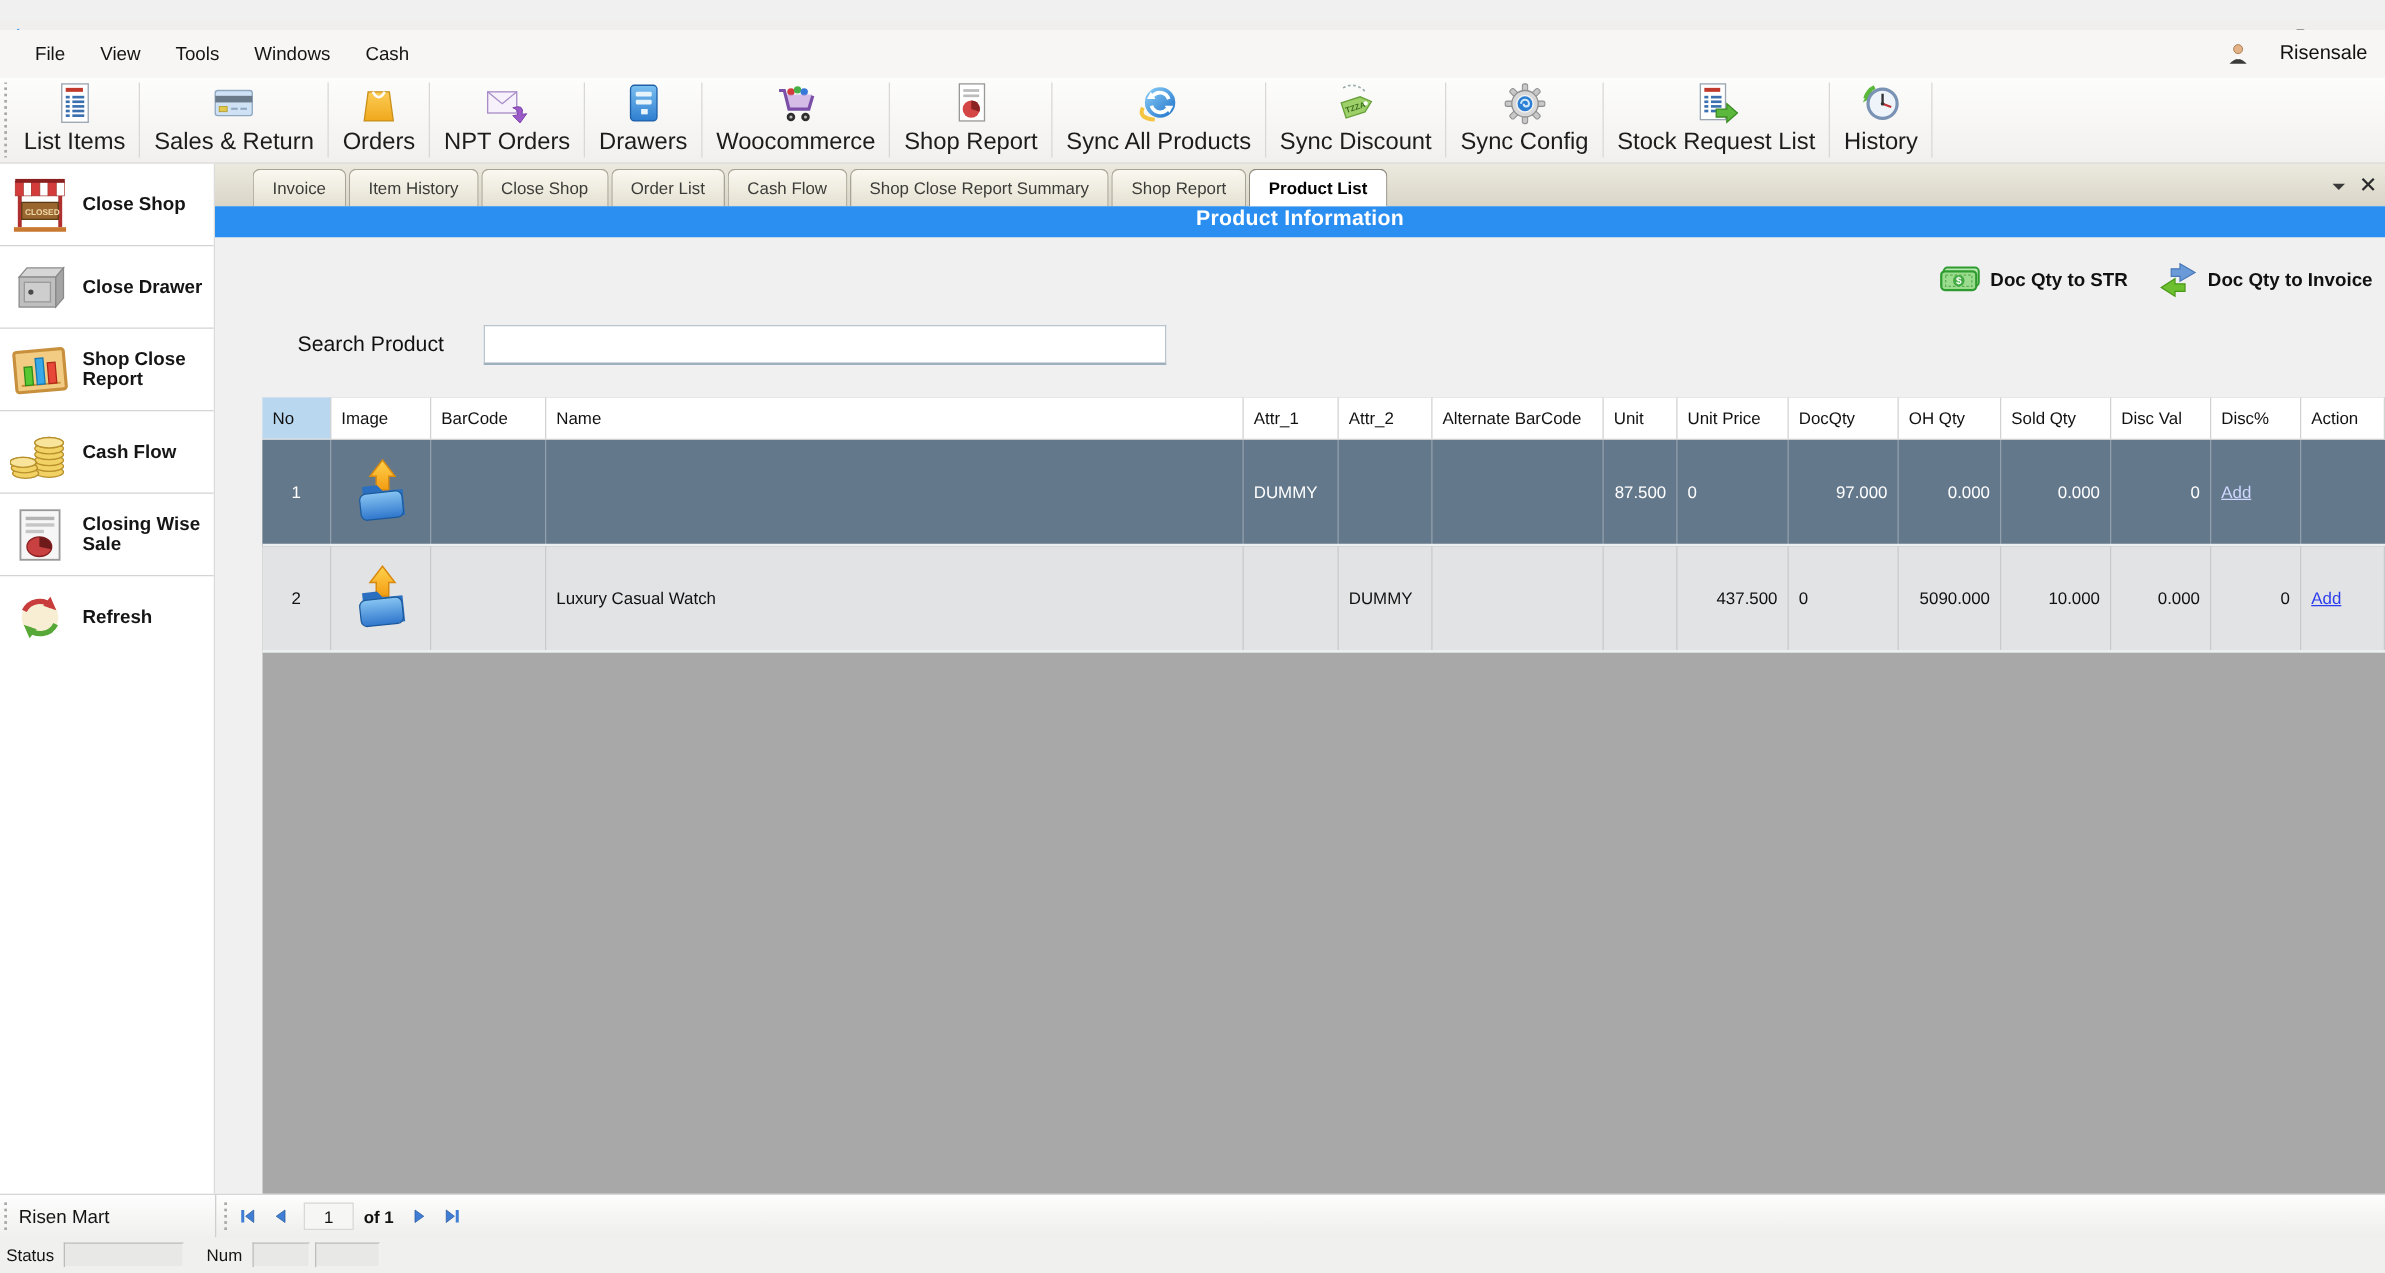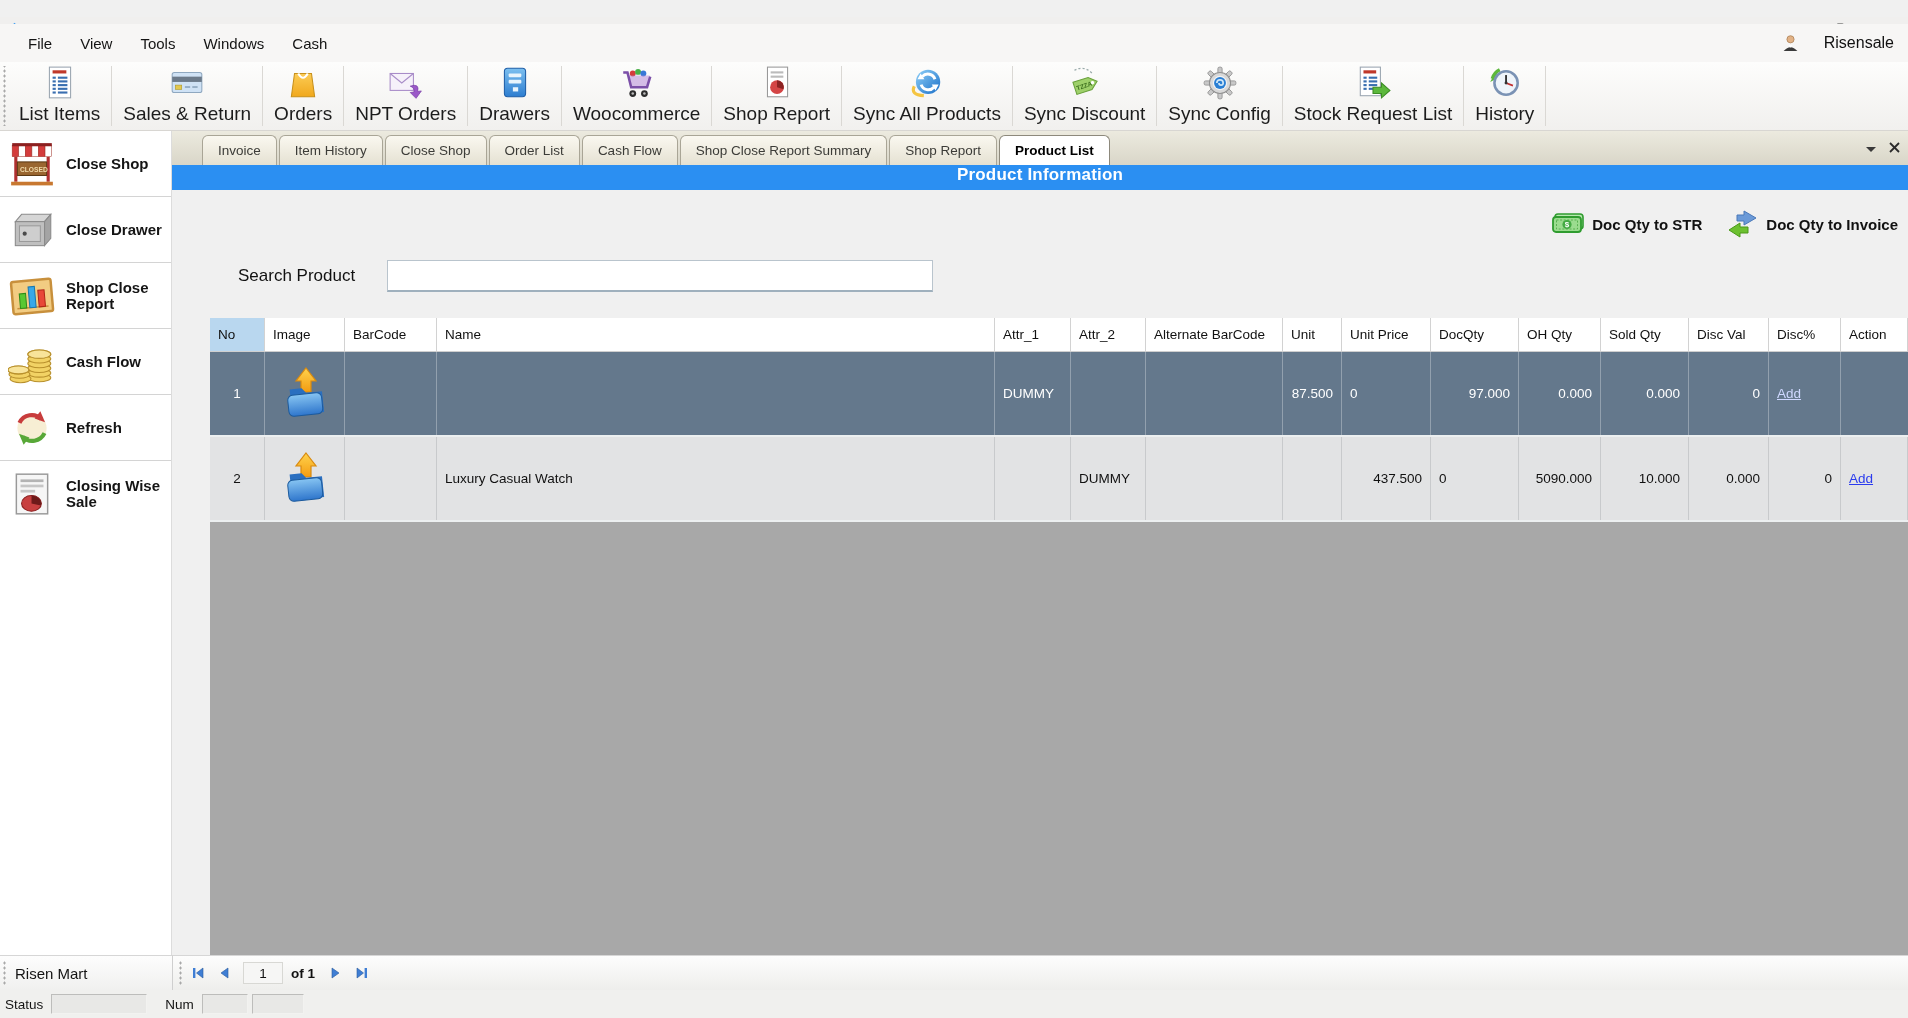--- a/index.html
+++ b/index.html
@@ -381,38 +381,38 @@
             <ellipse cx="11" cy="34.8" rx="10" ry="3.8"></ellipse>
             <ellipse cx="10" cy="30.6" rx="10" ry="3.8"></ellipse>
       </g>
       <ellipse cx="30" cy="15.5" rx="11" ry="4" fill="#f8e49a" stroke="#b8902c"></ellipse>
       <ellipse cx="10" cy="30.6" rx="10" ry="3.8" fill="#f8e49a" stroke="#b8902c"></ellipse>
     </svg></span>
     <span class="slabel">Cash Flow</span>
   </div>
   <div class="sideitem">
     <span class="sicon"><svg viewBox="0 0 46 46">
-      <circle cx="23" cy="23" r="14" fill="#f0e0b0" opacity="0.55"></circle>
-      <path d="M11 18 a13 13 0 0 1 21 -3.5" stroke="#c83c3c" stroke-width="4" fill="none"></path>
-          <polygon points="35.5,17.5 31,7 25.5,14" fill="#c83c3c"></polygon>
-      <path d="M35 28 a13 13 0 0 1 -21 3.5" stroke="#58a838" stroke-width="4" fill="none"></path>
-          <polygon points="10.5,28.5 15,39 20.5,32" fill="#58a838"></polygon>
-    </svg></span>
-    <span class="slabel">Refresh</span>
-  </div>
-  <div class="sideitem">
-    <span class="sicon"><svg viewBox="0 0 46 46">
       <rect x="8" y="4" width="30" height="38" fill="#f6f6f6" stroke="#999" stroke-width="1.4"></rect>
       <rect x="12" y="9" width="22" height="2.6" fill="#b4b4b4"></rect>
           <rect x="12" y="14" width="22" height="2.6" fill="#c6c6c6"></rect>
           <rect x="12" y="19" width="14" height="2.6" fill="#c6c6c6"></rect>
       <ellipse cx="22.5" cy="32" rx="9.5" ry="7.5" fill="#c84040" stroke="#8a2020"></ellipse>
       <path d="M22.5 32 L22.5 24.5 A9.5 7.5 0 0 1 31.5 34 Z" fill="#6e1a1a"></path>
     </svg></span>
     <span class="slabel">Closing Wise Sale</span>
+  </div>
+  <div class="sideitem">
+    <span class="sicon"><svg viewBox="0 0 46 46">
+      <circle cx="23" cy="23" r="14" fill="#f0e0b0" opacity="0.55"></circle>
+      <path d="M11 18 a13 13 0 0 1 21 -3.5" stroke="#c83c3c" stroke-width="4" fill="none"></path>
+          <polygon points="35.5,17.5 31,7 25.5,14" fill="#c83c3c"></polygon>
+      <path d="M35 28 a13 13 0 0 1 -21 3.5" stroke="#58a838" stroke-width="4" fill="none"></path>
+          <polygon points="10.5,28.5 15,39 20.5,32" fill="#58a838"></polygon>
+    </svg></span>
+    <span class="slabel">Refresh</span>
   </div>
 </div>
 
 <div class="tabstrip">
   <div class="tab">Invoice</div>
   <div class="tab">Item History</div>
   <div class="tab">Close Shop</div>
   <div class="tab">Order List</div>
   <div class="tab">Cash Flow</div>
   <div class="tab">Shop Close Report Summary</div>

